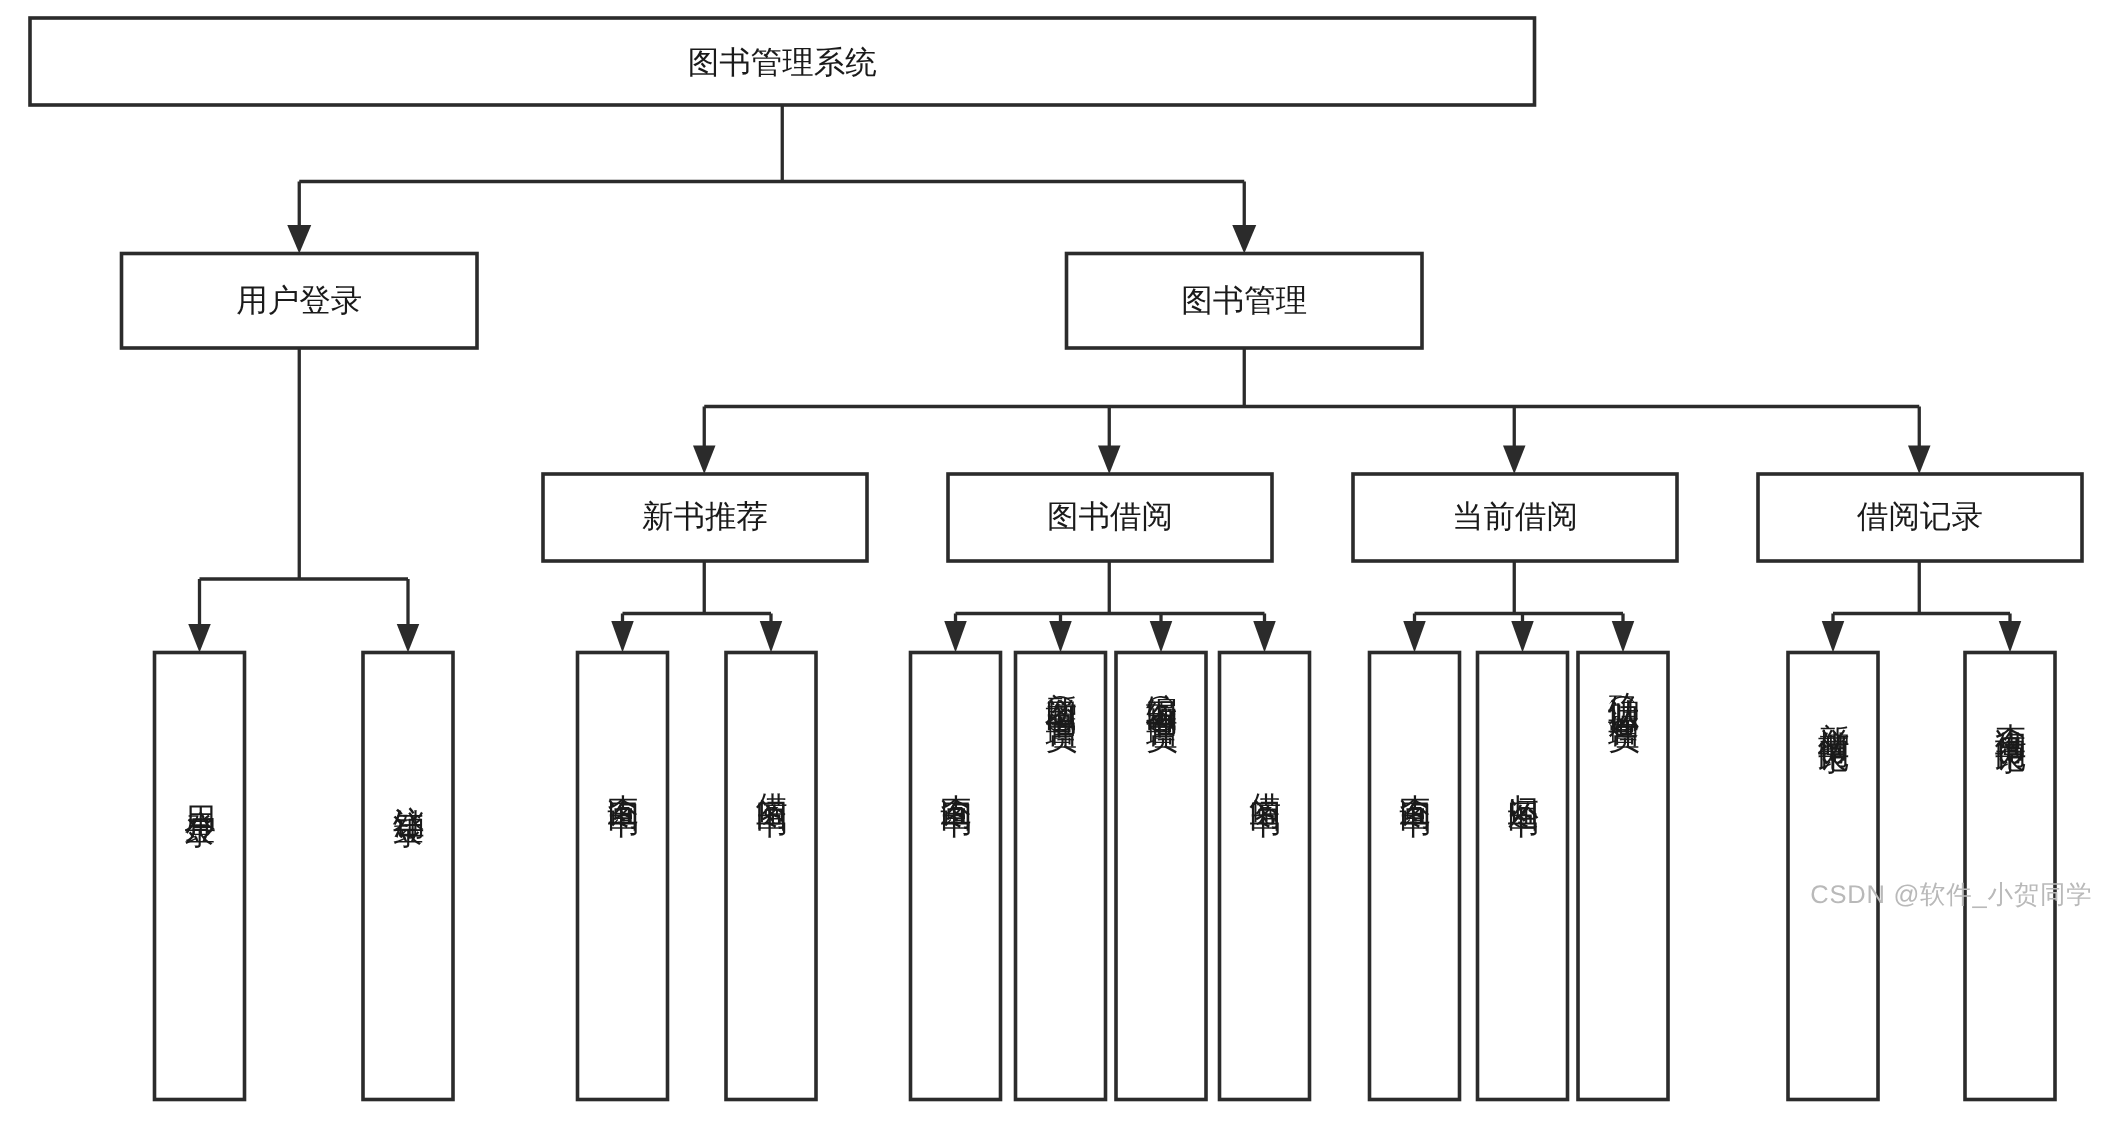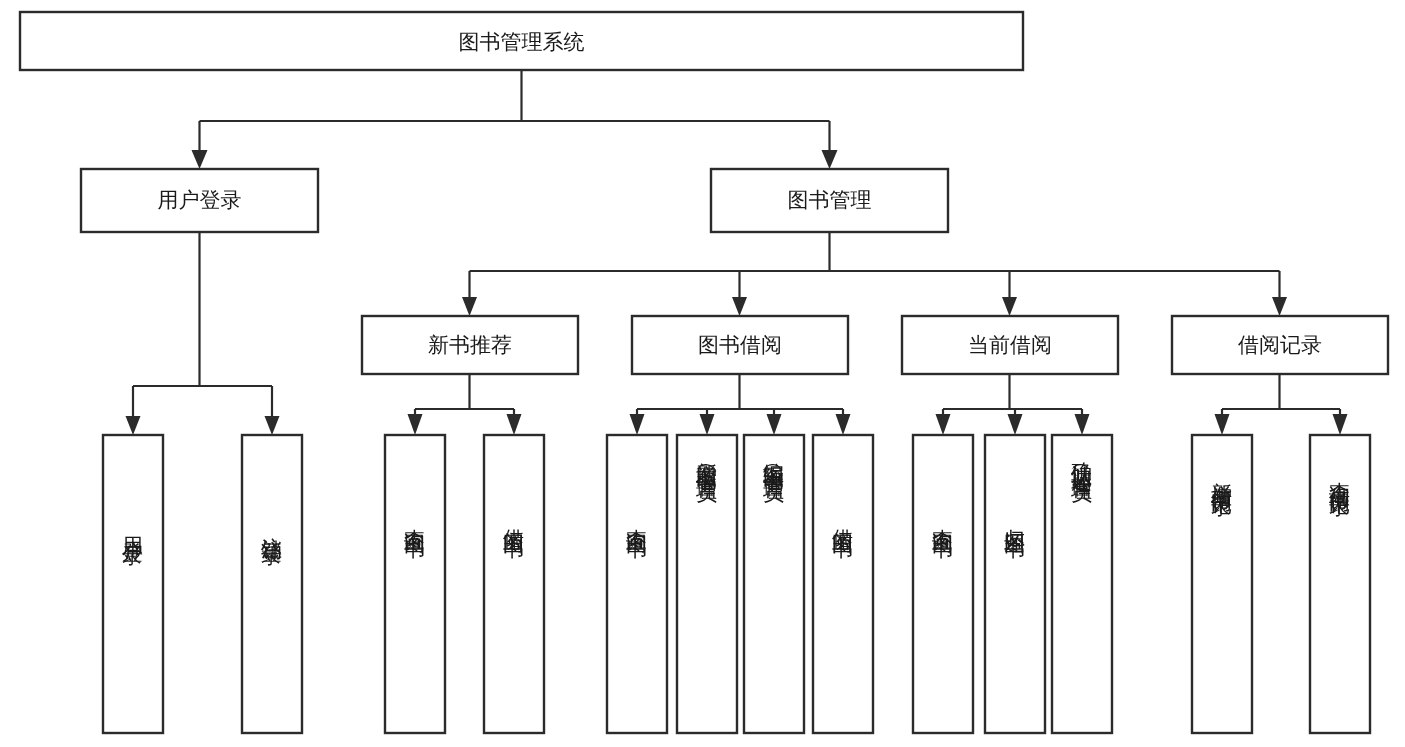--- a/index.html
+++ b/index.html
@@ -203,13 +203,14 @@
   <div class="vlabel" style="left:637px; top:512px;">查询图书</div>
   <div class="vlabel" style="left:707px; top:445px;">新增图书（管理员）</div>
   <div class="vlabel" style="left:774px; top:445px;">编辑图书（管理员）</div>
   <div class="vlabel" style="left:843px; top:512px;">借阅图书</div>
   <div class="vlabel" style="left:943px; top:512px;">查询图书</div>
   <div class="vlabel" style="left:1015px; top:512px;">归还图书</div>
   <div class="vlabel" style="left:1082px; top:445px;">确认归还（管理员）</div>
   <div class="vlabel" style="left:1222px; top:465px;">新增借阅记录</div>
   <div class="vlabel" style="left:1340px; top:465px;">查询借阅记录</div>
 
+  <div class="watermark">CSDN @软件_小贺同学</div>
 </div>
 
 </body></html>

